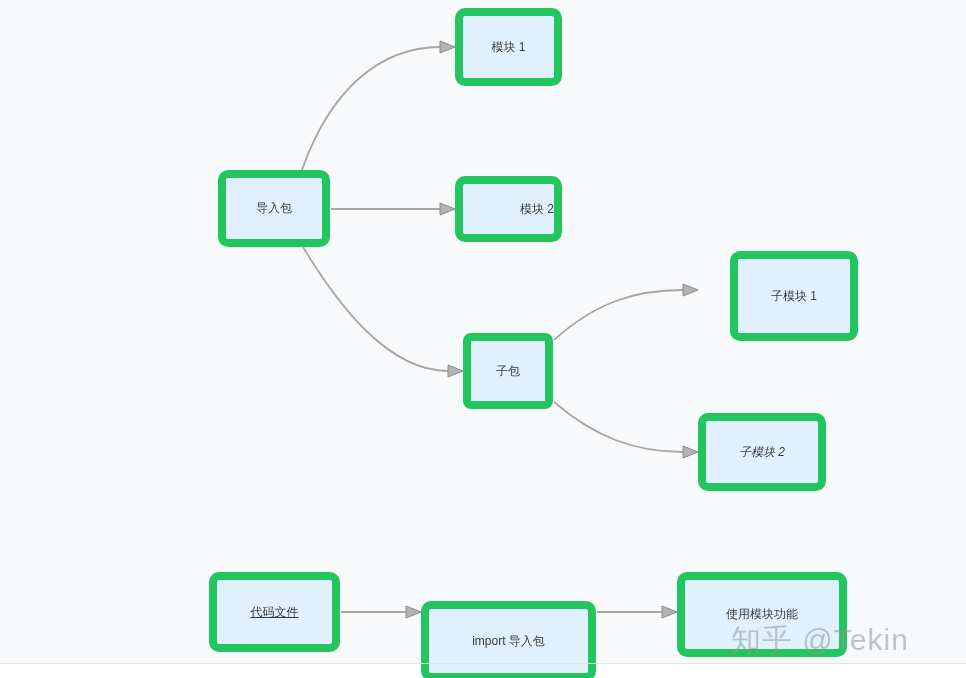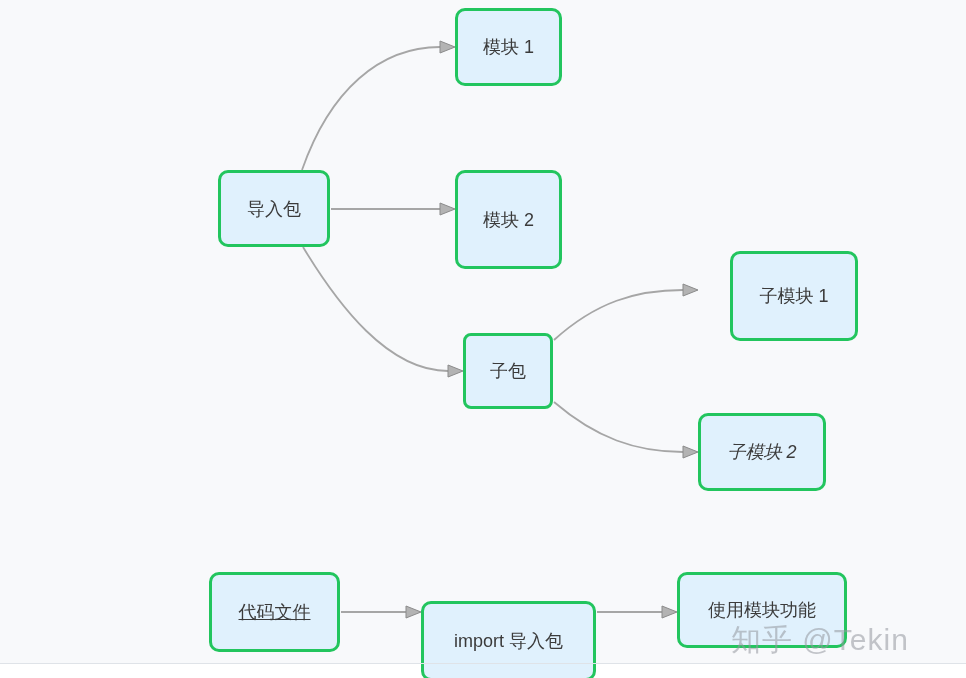--- a/index.html
+++ b/index.html
@@ -44,38 +44,38 @@
   .arrowhead {
     fill: #b3b3b3;
     stroke: #8b8b8b;
     stroke-width: 1;
     stroke-linejoin: miter;
   }
   .node {
     position: absolute;
     box-sizing: border-box;
     background: #e0f1fd;
-    border: 3px solid #22c55e;
+    border: 8px solid #22c55e;
     border-radius: 10px;
     display: flex;
     align-items: center;
     justify-content: center;
     color: #3b3b3b;
-    font-size: 18px;
+    font-size: 12px;
     white-space: nowrap;
   }
   .node-module1        { left: 455px; top:   8px; width: 107px; height: 78px; }
   .node-import-package { left: 218px; top: 170px; width: 112px; height: 77px; text-align: right; }
-  .node-module2        { left: 455px; top: 170px; width: 107px; height: 99px; }
+  .node-module2        { left: 455px; top: 176px; width: 107px; height: 66px; justify-content: flex-end; }
   .node-subpackage     { left: 463px; top: 333px; width:  90px; height: 76px; border-radius: 8px; }
   .node-submodule1     { left: 698px; top: 251px; width: 128px; height: 90px; margin-left: 32px; }
   .node-submodule2     { left: 698px; top: 413px; width: 128px; height: 78px; font-style: italic; }
   .node-code-file      { left: 209px; top: 572px; width: 131px; height: 80px; text-decoration: underline; }
   .node-import-stmt    { left: 421px; top: 601px; width: 175px; height: 80px; }
-  .node-use-module     { left: 677px; top: 572px; width: 170px; height: 76px; }
+  .node-use-module     { left: 677px; top: 572px; width: 170px; height: 85px; }
   .watermark {
     position: absolute;
     left: 731px;
     top: 620px;
     width: 200px;
     font-size: 30px;
     color: rgba(148, 152, 158, 0.55);
     letter-spacing: 1px;
     white-space: nowrap;
     pointer-events: none;

